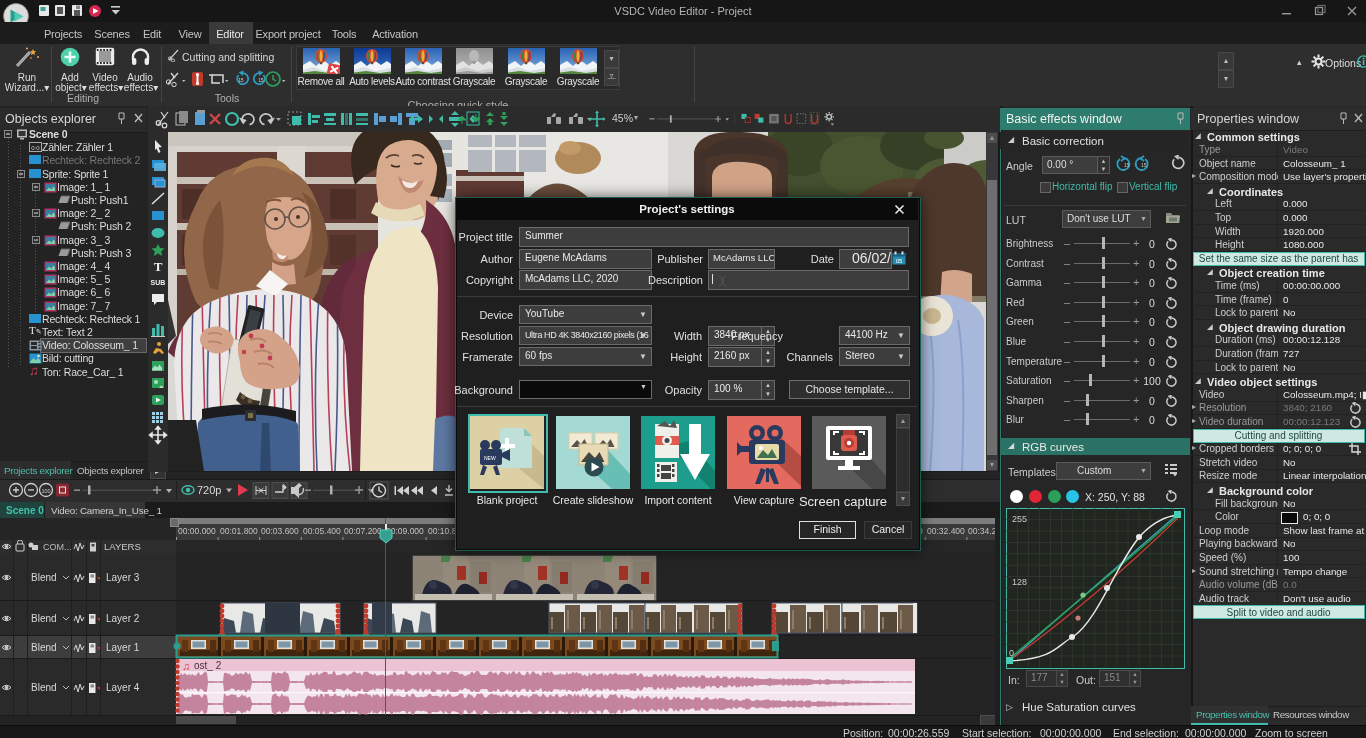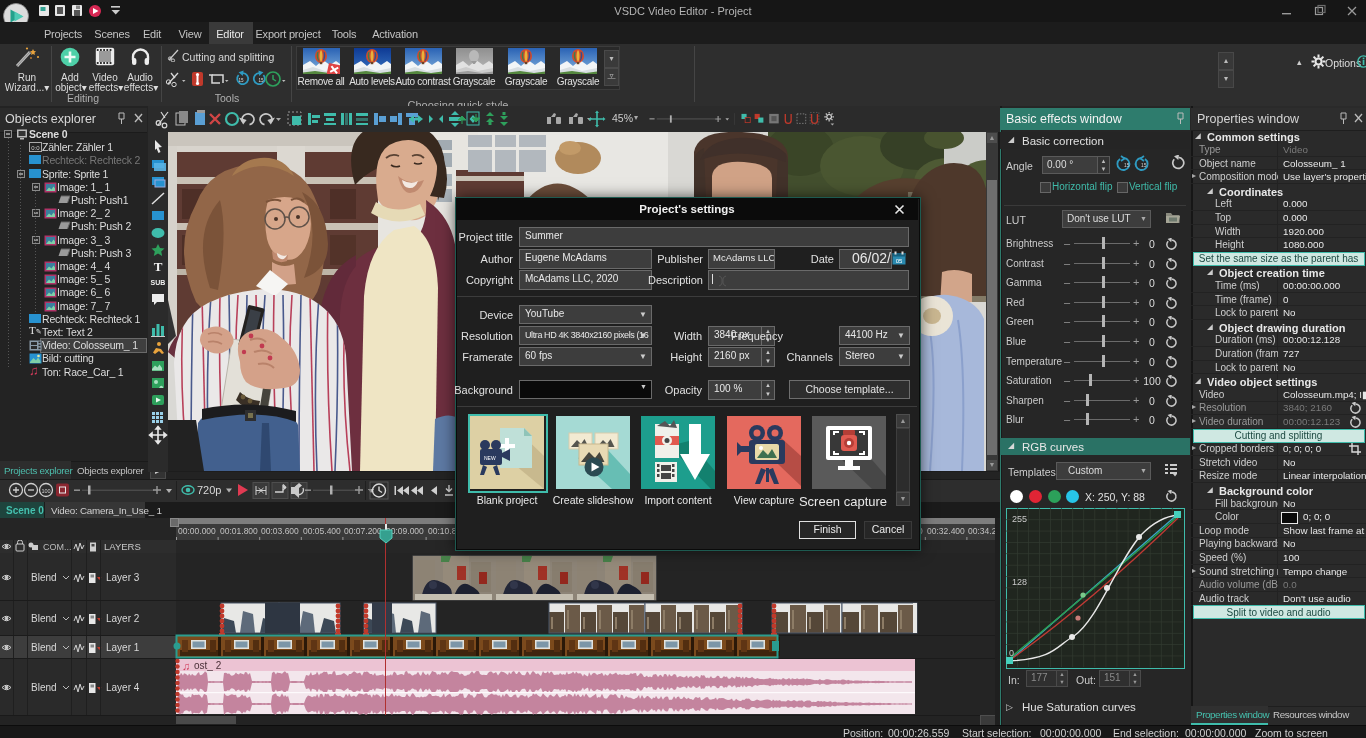--- a/index.html
+++ b/index.html
@@ -1577,21 +1577,21 @@
 <svg class="a" style="left:1165px;top:414.4000000000002px" width="13" height="12" viewBox="0 0 13 12">
       <g stroke="#c9c9c9" stroke-width="1.5" fill="none">
         <path d="M3.2 3.2 A4.6 4.6 0 1 0 6.5 1.9"></path>
       </g>
       <path d="M6.8 -0.5 L2.6 1 L6.2 4.2 Z" fill="#c9c9c9"></path>
     </svg>
 <div class="a" style="left:1000px;top:438px;width:190px;height:17px;background:#2a7265;"></div>
 <div class="a tx" style="left:1008px;top:441px;font-size:8px;color:#d8d8d8;">◢</div>
 <div class="a tx" style="left:1022px;top:441px;font-size:11.5px;color:#e8e8e8;">RGB curves</div>
 <div class="a tx" style="left:1008px;top:466px;font-size:10.5px;color:#cccccc;">Templates:</div>
-<div class="a" style="left:1056px;top:462px;width:93px;height:16px;background:#3d3d3d;border:1px solid #5a5a5a;color:#ddd;font-size:10px;line-height:15px;"><span style="margin-left:11px">Custom</span><span style="position:absolute;right:3px;color:#aaa;font-size:7px;">▼</span></div>
+<div class="a" style="left:1056px;top:462px;width:93px;height:16px;background:#3d3d3d;border:1px solid #5a5a5a;color:#ddd;font-size:10px;line-height:15px;"><span style="margin-left:20px">Custom</span><span style="position:absolute;right:3px;color:#aaa;font-size:7px;">▼</span></div>
 <svg class="a" style="left:1164px;top:463px" width="14" height="14" viewBox="0 0 14 14">
       <g fill="#ccc">
         <rect x="1" y="1" width="3" height="2"></rect>
         <rect x="6" y="1" width="7" height="2"></rect>
         <rect x="1" y="5" width="3" height="2"></rect>
         <rect x="6" y="5" width="7" height="2"></rect>
         <rect x="1" y="9" width="3" height="2"></rect>
         <rect x="6" y="9" width="7" height="2"></rect>
         <path d="M9 11 l4 0 -2 2.5 Z"></path>
       </g>

